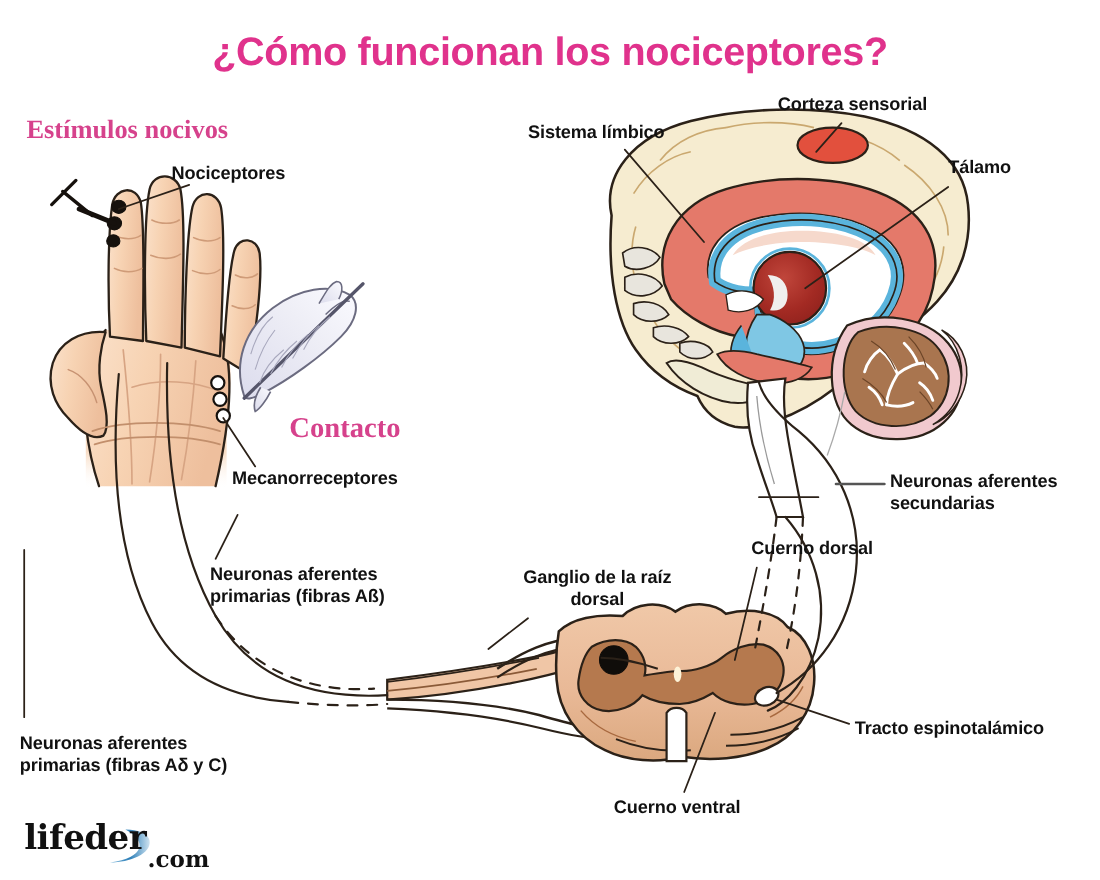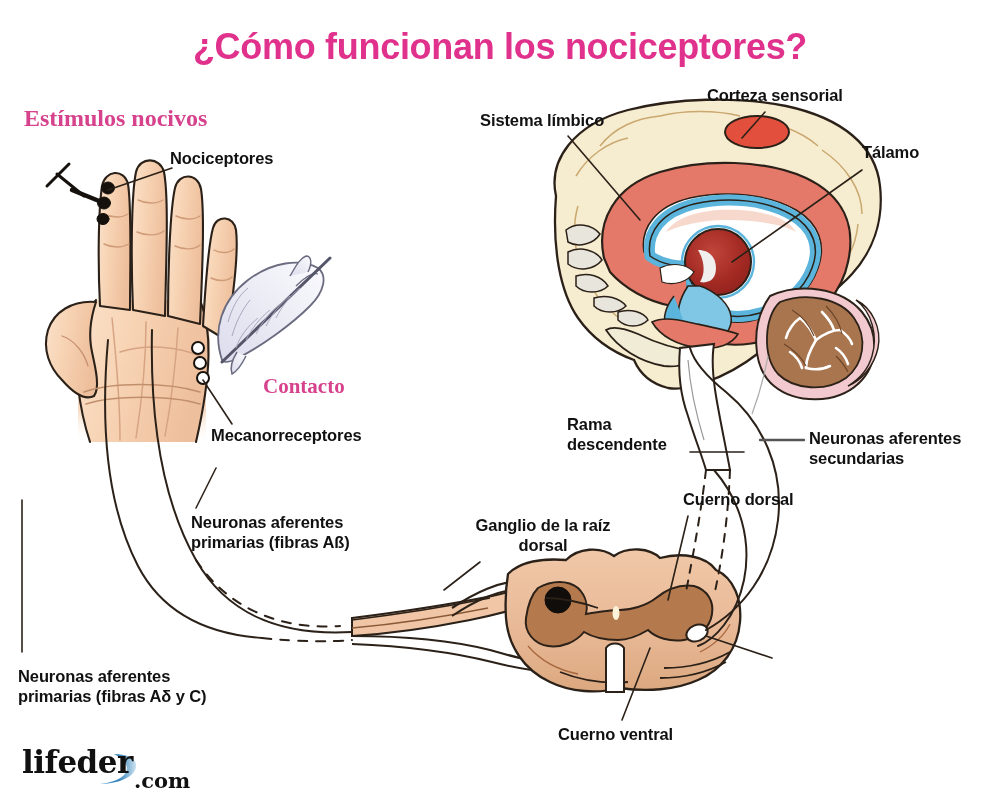--- a/index.html
+++ b/index.html
@@ -46,21 +46,21 @@
     letter-spacing: -0.3px;
     font-family: "Liberation Sans", "DejaVu Sans", sans-serif;
   }
   .pinkhead {
     position: absolute;
     font-weight: bold;
     color: #d6428c;
     font-family: Liberation Serif, serif;
   }
   #h-estimulos { left: 24px; top: 105px; font-size: 24px; }
-  #h-contacto  { left: 263px; top: 374px; font-size: 21px; }
+  #h-contacto  { left: 263px; top: 374px; font-size: 26px; }
 
   
   #logo {
     position: absolute;
     left: 22px;
     top: 744px;
     width: 180px;
     height: 46px;
   }
   #logo-text {
@@ -404,49 +404,48 @@
 
       <line x1="772" y1="658" x2="706" y2="636"></line>
     </g>
   </svg>
 
   <div id="title">¿Cómo funcionan los nociceptores?</div>
 
   <div class="pinkhead" id="h-estimulos">Estímulos nocivos</div>
   <div class="pinkhead" id="h-contacto">Contacto</div>
 
-  <div class="lbl" style="left:170px; top:148px;">Nociceptores</div>
+  <div class="lbl" style="left:156px; top:148px;">Nociceptores</div>
 
   <div class="lbl" style="left:211px; top:425px;">Mecanorreceptores</div>
 
   <div class="lbl" style="left:191px; top:512px;">Neuronas aferentes
 primarias (fibras Aß)</div>
 
   <div class="lbl" style="left:18px; top:666px;">Neuronas aferentes
 primarias (fibras Aδ y C)</div>
 
   <div class="lbl" style="left:480px; top:110px;">Sistema límbico</div>
 
   <div class="lbl" style="left:707px; top:85px;">Corteza sensorial</div>
 
   <div class="lbl" style="left:862px; top:142px;">Tálamo</div>
 
-  <div class="lbl" style="left:567px; top:414px;">Rama
-descendente</div>
 
   <div class="lbl" style="left:809px; top:428px;">Neuronas aferentes
 secundarias</div>
 
   <div class="lbl" style="left:635px; top:489px;margin-left:48px;">Cuerno dorsal</div>
 
   <div class="lbl c" style="left:450px; top:515px; width:186px;">Ganglio de la raíz
 dorsal</div>
 
   <div class="lbl" style="left:558px; top:724px;">Cuerno ventral</div>
 
+  <div class="lbl" style="left:777px; top:652px;">Tracto espinotalámico</div>
 
   <div id="logo">
     <svg width="180" height="46" viewBox="0 0 180 46" style="position:absolute;left:0;top:0;" aria-hidden="true">
       <path d="M92 10 C 112 20, 110 36, 78 40 C 96 40, 116 32, 114 20 C 113 14, 104 10, 92 10 Z" fill="url(#swoosh)"></path>
     </svg>
     <div id="logo-text">lifeder</div>
     <div id="logo-com">.com</div>
   </div>
 
 </div>

